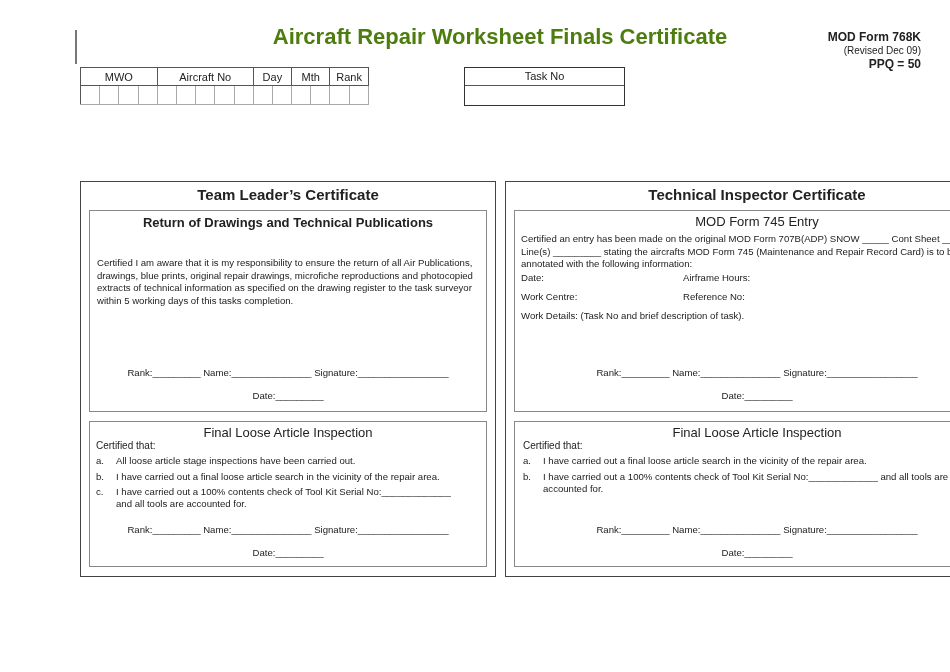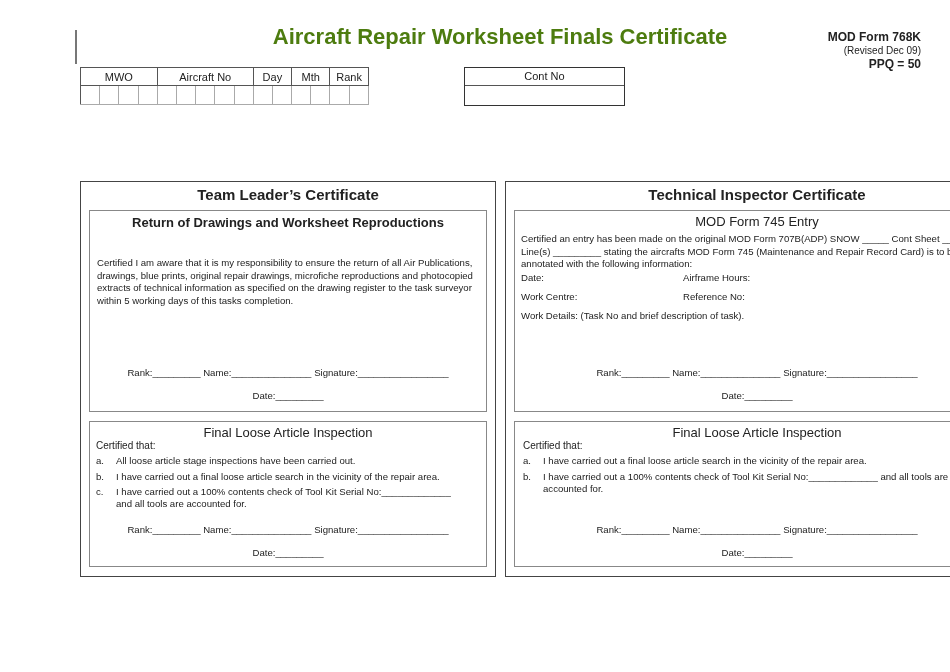--- a/index.html
+++ b/index.html
@@ -90,29 +90,29 @@
     <td></td>
     <td class="grp"></td>
     <td></td>
     <td class="grp"></td>
     <td></td>
   </tr>
 </tbody>
   </table>
 
 <div class="taskbox">
-  <div class="lbl">Cont No</div>
+  <div class="lbl">Task No</div>
   <div class="val"></div>
 </div>
 
 <div class="outer left">
   <h2>Team Leader’s Certificate</h2>
 
   <div class="inner a">
-    <h3 class="bold">Return of Drawings and Worksheet Reproductions</h3>
+    <h3 class="bold">Return of Drawings and Technical Publications</h3>
     <p class="para" style="margin-top:27px;">Certified I am aware that it is my responsibility to ensure the return of all Air Publications, drawings, blue prints, original repair drawings, microfiche reproductions and photocopied extracts of technical information as specified on the drawing register to the task surveyor within 5 working days of this tasks completion.</p>
     <div class="sigrow" style="top:156px;">Rank:_________ Name:_______________ Signature:_________________</div>
     <div class="sigrow" style="top:179px;">Date:_________</div>
   </div>
 
   <div class="inner b">
     <h3 class="norm">Final Loose Article Inspection</h3>
     <div class="certified">Certified that:</div>
     <ol class="items">
       <li>

